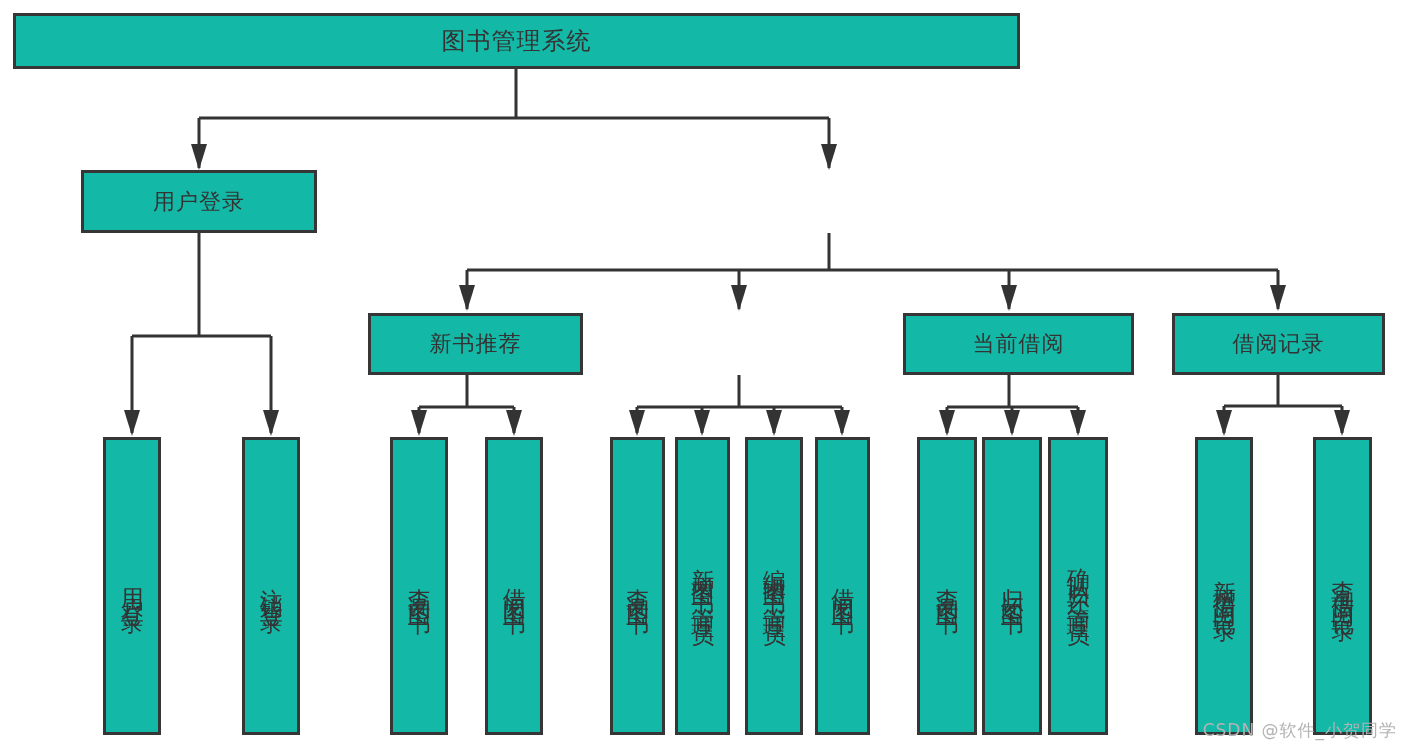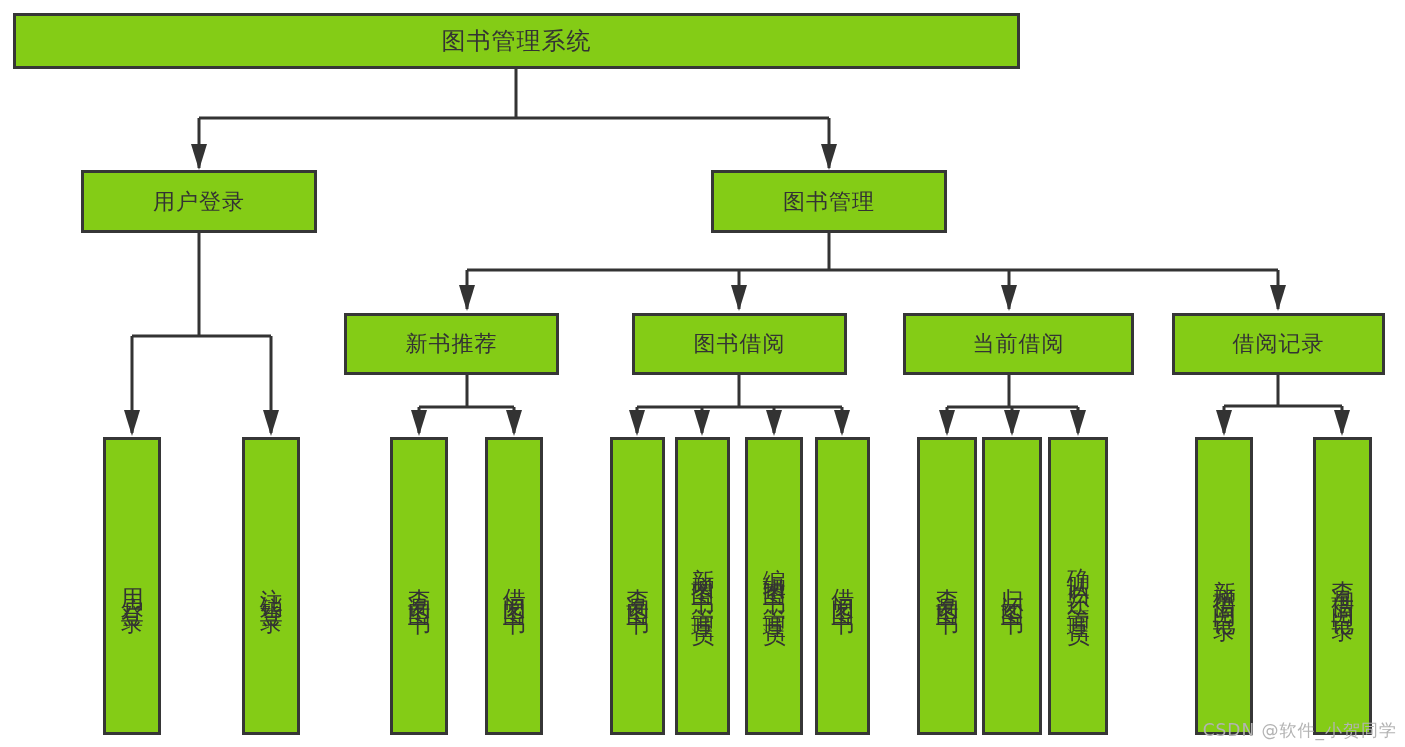--- a/index.html
+++ b/index.html
@@ -8,21 +8,21 @@
     width:1405px;height:747px;
     background:#ffffff;
     font-family:"DejaVu Sans","Liberation Sans",sans-serif;
     color:#333333;
     overflow:hidden;
   }
   .wires{position:absolute;left:0;top:0;z-index:1;}
   .node{
     position:absolute;
     box-sizing:border-box;
-    background:#84cc16;
+    background:#14b8a6;
     border:3px solid #363636;
     display:flex;
     align-items:center;
     justify-content:center;
     z-index:2;
   }
   .hbox{font-size:22px;letter-spacing:1px;}
   .root{font-size:24px;}
   .vbox span{
     writing-mode:vertical-rl;
@@ -77,29 +77,23 @@
     </g>
   </svg>
 
   <div class="node hbox root" style="left:13px;top:13px;width:1007px;height:56px;">
     <span>图书管理系统</span>
   </div>
 
   <div class="node hbox" style="left:81px;top:170px;width:236px;height:63px;">
     <span>用户登录</span>
   </div>
-  <div class="node hbox" style="left:711px;top:170px;width:236px;height:63px;">
-    <span>图书管理</span>
-  </div>
 
-  <div class="node hbox" style="left:344px;top:313px;width:215px;height:62px;">
+  <div class="node hbox" style="left:368px;top:313px;width:215px;height:62px;">
     <span>新书推荐</span>
-  </div>
-  <div class="node hbox" style="left:632px;top:313px;width:215px;height:62px;">
-    <span>图书借阅</span>
   </div>
   <div class="node hbox" style="left:903px;top:313px;width:231px;height:62px;">
     <span>当前借阅</span>
   </div>
   <div class="node hbox" style="left:1172px;top:313px;width:213px;height:62px;">
     <span>借阅记录</span>
   </div>
 
   <div class="node vbox" style="left:103px;top:437px;width:58px;height:298px;">
     <span>用户登录</span>

